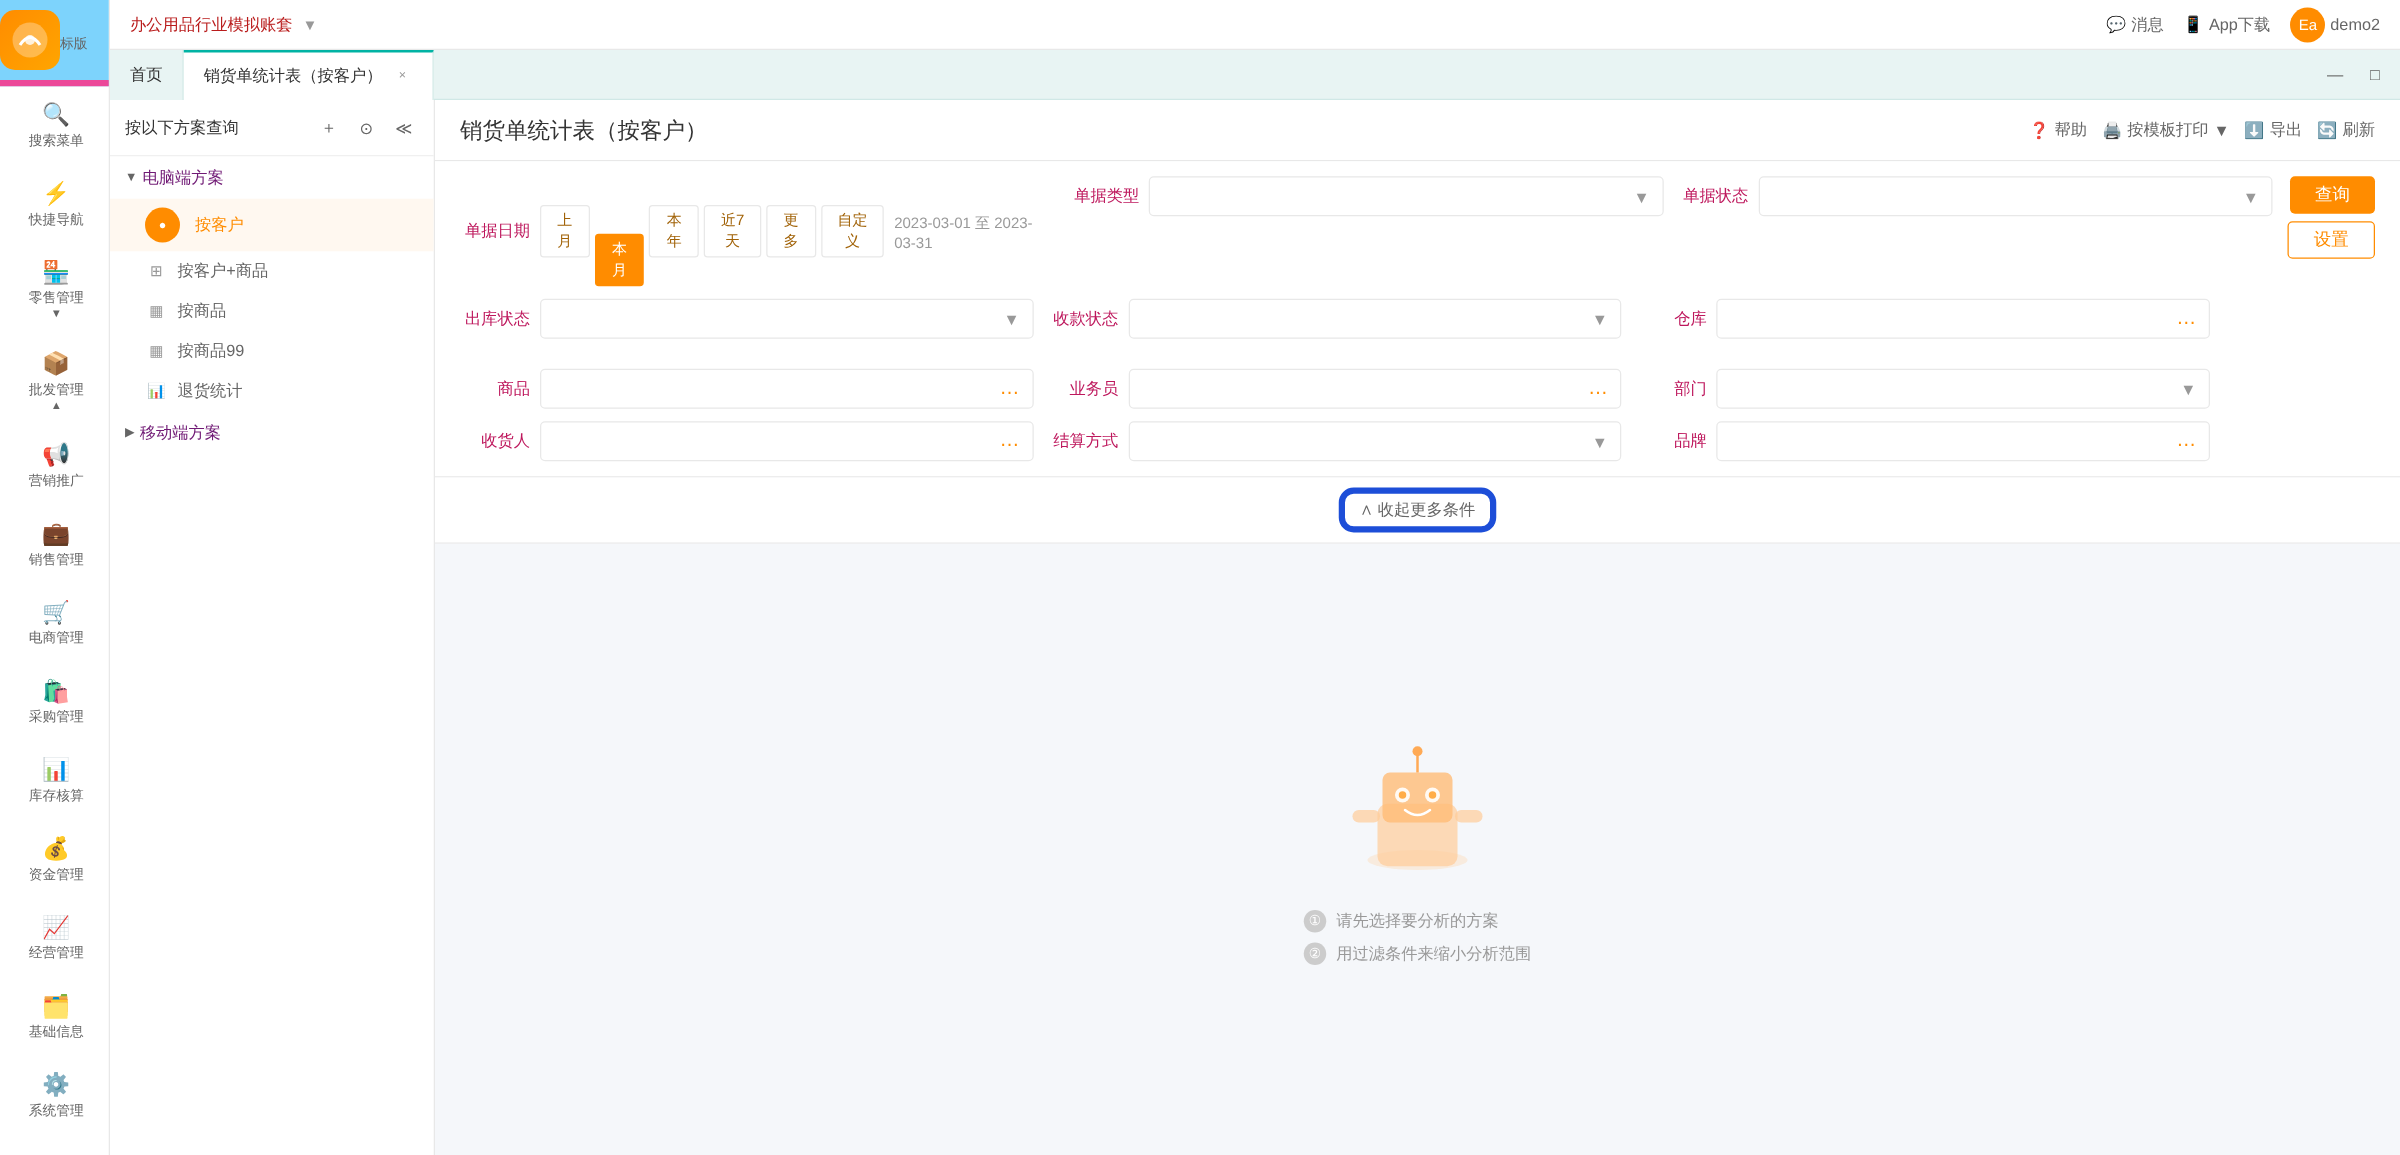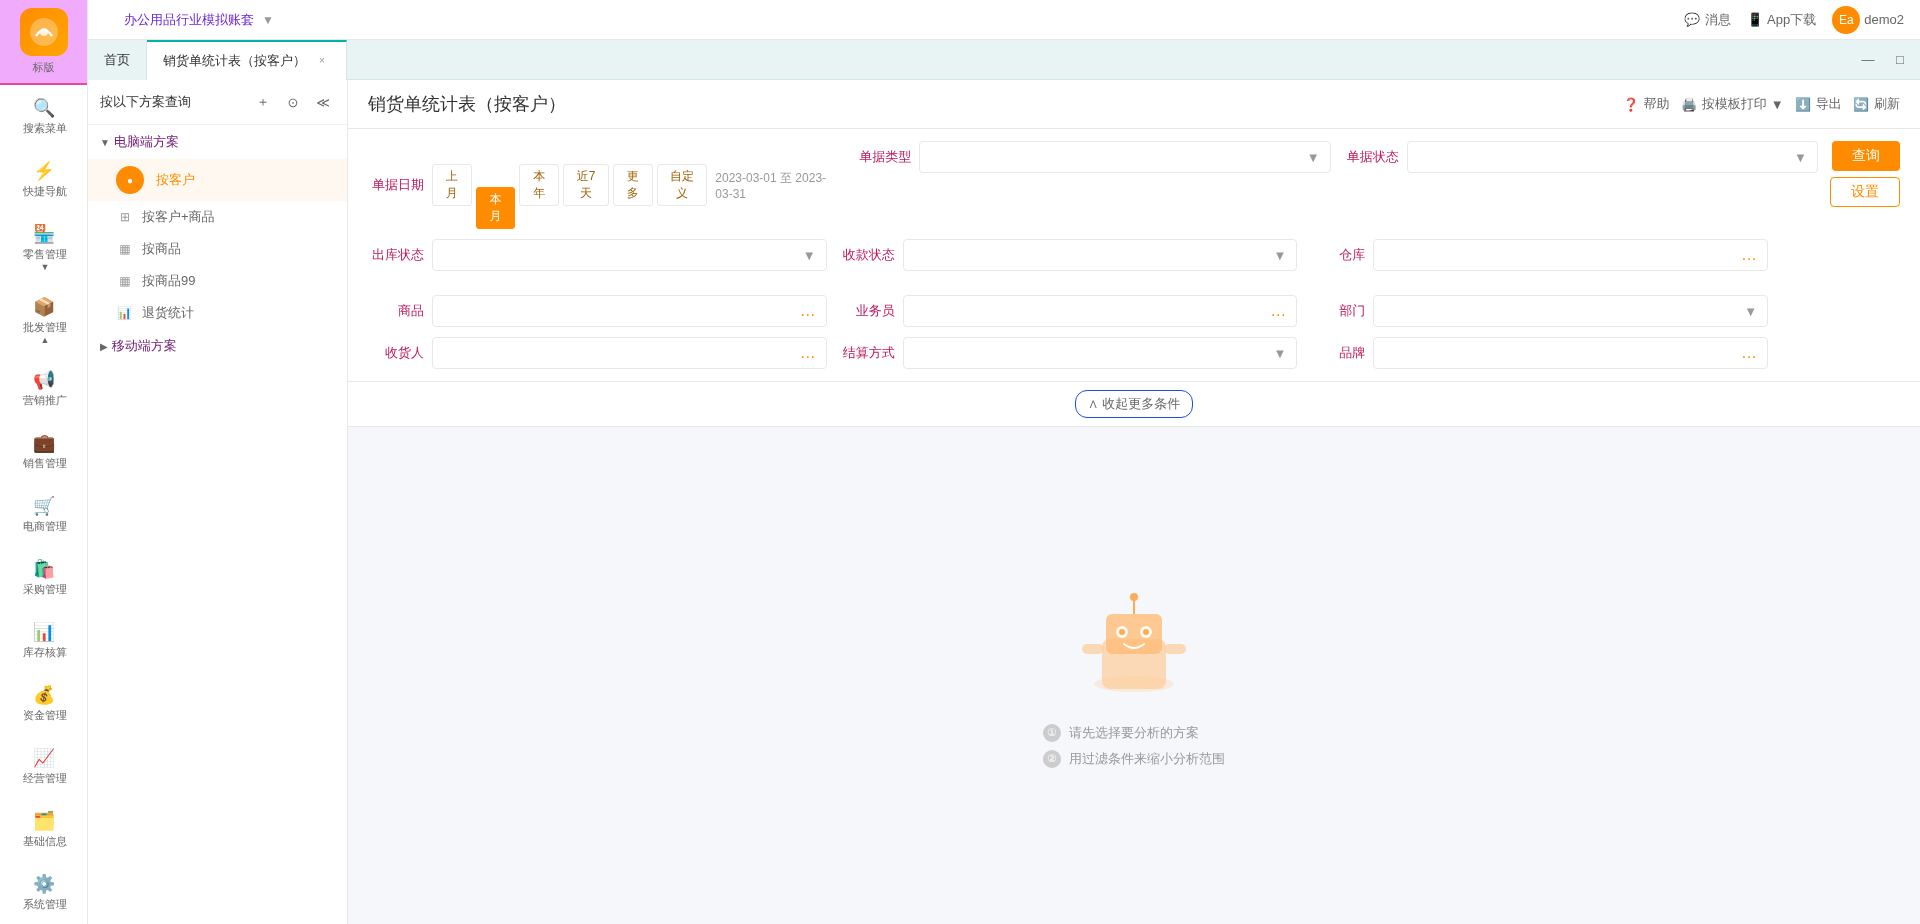--- a/index.html
+++ b/index.html
@@ -3,35 +3,35 @@
   <meta charset="utf-8">
   <style>
     * { box-sizing: border-box; margin: 0; padding: 0; }
     body { font-family: 'Microsoft YaHei', Arial, sans-serif; font-size: 13px; background: #f5f5f5; color: #333; }
 
     
     .app-container { display: flex; height: 924px; width: 1920px; overflow: hidden; }
 
     
     .sidebar { width: 88px; background: #fff; border-right: 1px solid #e8e8e8; display: flex; flex-direction: column; align-items: center; flex-shrink: 0; }
-    .sidebar-logo { width: 100%; padding: 8px 0; display: flex; flex-direction: column; align-items: center; background: #f0abfc; border-bottom: 2px solid #ec4899; }
+    .sidebar-logo { width: 100%; padding: 8px 0; display: flex; flex-direction: row; align-items: center; background: #7dd3fc; border-bottom: 5px solid #ec4899; }
     .logo-icon { width: 48px; height: 48px; border-radius: 12px; background: linear-gradient(135deg, #ff8c00, #ffa500); display: flex; align-items: center; justify-content: center; }
     .logo-icon svg { width: 32px; height: 32px; }
     .logo-text { font-size: 11px; color: #666; margin-top: 4px; }
     .sidebar-menu { width: 100%; flex: 1; overflow-y: auto; }
     .sidebar-item { width: 100%; padding: 12px 4px; display: flex; flex-direction: column; align-items: center; cursor: pointer; color: #666; font-size: 11px; border-left: 3px solid transparent; }
     .sidebar-item-icon { font-size: 18px; margin-bottom: 2px; }
 
     
     .main-content { flex: 1; display: flex; flex-direction: column; overflow: hidden; }
 
     
     .top-header { height: 40px; background: #fff; border-bottom: 1px solid #e8e8e8; display: flex; align-items: center; justify-content: space-between; padding: 0 16px; }
     .header-left { display: flex; align-items: center; gap: 8px; }
-    .header-title { font-size: 13px; color: #6d28d9; margin-left: 20px; }
+    .header-title { font-size: 13px; color: #b91c1c; }
     .header-dropdown-icon { color: #999; font-size: 12px; }
     .header-right { display: flex; align-items: center; gap: 16px; }
     .header-action { display: flex; align-items: center; gap: 4px; color: #666; font-size: 13px; cursor: pointer; }
     .user-avatar { width: 28px; height: 28px; border-radius: 50%; background: #ff8c00; display: flex; align-items: center; justify-content: center; color: white; font-size: 12px; overflow: hidden; }
 
     
     .tab-bar { height: 40px; background: #e8f4f3; display: flex; align-items: center; padding: 0; border-bottom: 1px solid #d0e8e6; }
     .tab { height: 40px; padding: 0 16px; display: flex; align-items: center; gap: 8px; cursor: pointer; font-size: 13px; color: #666; border-right: 1px solid #d0e8e6; }
     .tab.home { background: #e8f4f3; color: #333; }
     .tab.active { background: #fff; color: #333; border-top: 2px solid #00b3a4; }
@@ -73,21 +73,21 @@
     .date-btn { padding: 3px 8px; font-size: 12px; border: 1px solid #e8e8e8; border-radius: 3px; cursor: pointer; color: #a16207; background: #fff; }
     .date-btn.active { background: #ff8c00; color: #fff; border-color: #ff8c00; margin-top: 46px; }
     .date-range-text { font-size: 12px; color: #999; margin-left: 4px; }
     .filter-select { flex: 1; height: 32px; border: 1px solid #e8e8e8; border-radius: 4px; padding: 0 10px; font-size: 13px; color: #333; background: #fff; display: flex; align-items: center; justify-content: space-between; cursor: pointer; }
     .filter-select-arrow { color: #999; }
     .filter-input { flex: 1; height: 32px; border: 1px solid #e8e8e8; border-radius: 4px; padding: 0 10px; font-size: 13px; color: #333; background: #fff; display: flex; align-items: center; justify-content: space-between; cursor: pointer; }
     .filter-dots { color: #ff8c00; font-size: 16px; }
 
     
     .collapse-bar { background: #fff; padding: 8px 20px; display: flex; justify-content: center; border-bottom: 1px solid #e8e8e8; }
-    .collapse-btn { display: flex; align-items: center; gap: 4px; color: #666; font-size: 13px; cursor: pointer; padding: 4px 12px; border-radius: 12px; border: 1px solid #1d4ed8; background: #fff; }
+    .collapse-btn { display: flex; align-items: center; gap: 4px; color: #666; font-size: 13px; cursor: pointer; padding: 4px 12px; border-radius: 12px; border: 5px solid #1d4ed8; background: #fff; }
 
     
     .empty-state { flex: 1; display: flex; flex-direction: column; align-items: center; justify-content: center; background: #f5f7fa; }
     .empty-illustration { width: 120px; height: 120px; margin-bottom: 20px; position: relative; }
     .empty-tips { display: flex; flex-direction: column; gap: 8px; }
     .empty-tip { display: flex; align-items: flex-start; gap: 8px; color: #999; font-size: 13px; }
     .tip-num { width: 18px; height: 18px; border-radius: 50%; background: #ccc; color: white; font-size: 11px; display: flex; align-items: center; justify-content: center; flex-shrink: 0; }
 
     
     .query-btn { padding: 6px 20px; background: #ff8c00; color: #fff; border: none; border-radius: 4px; font-size: 14px; cursor: pointer; }

